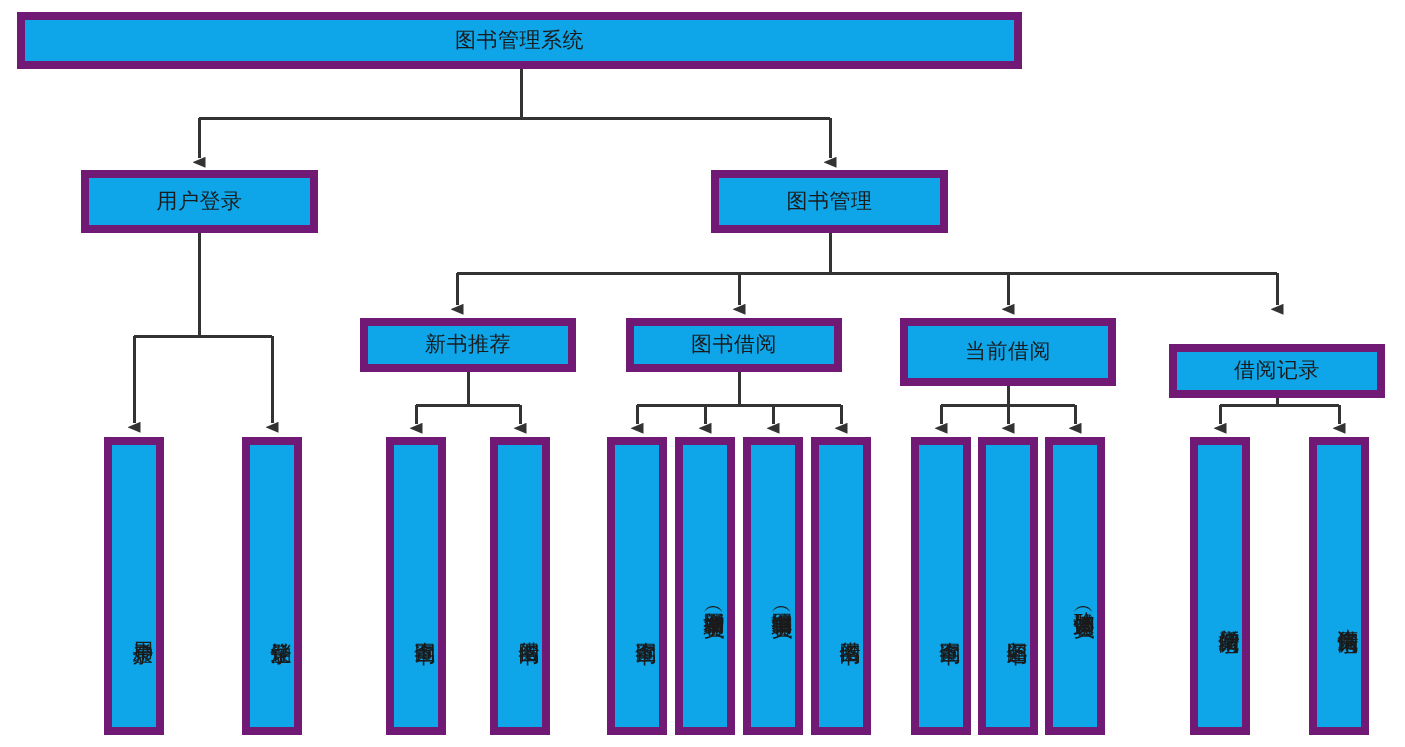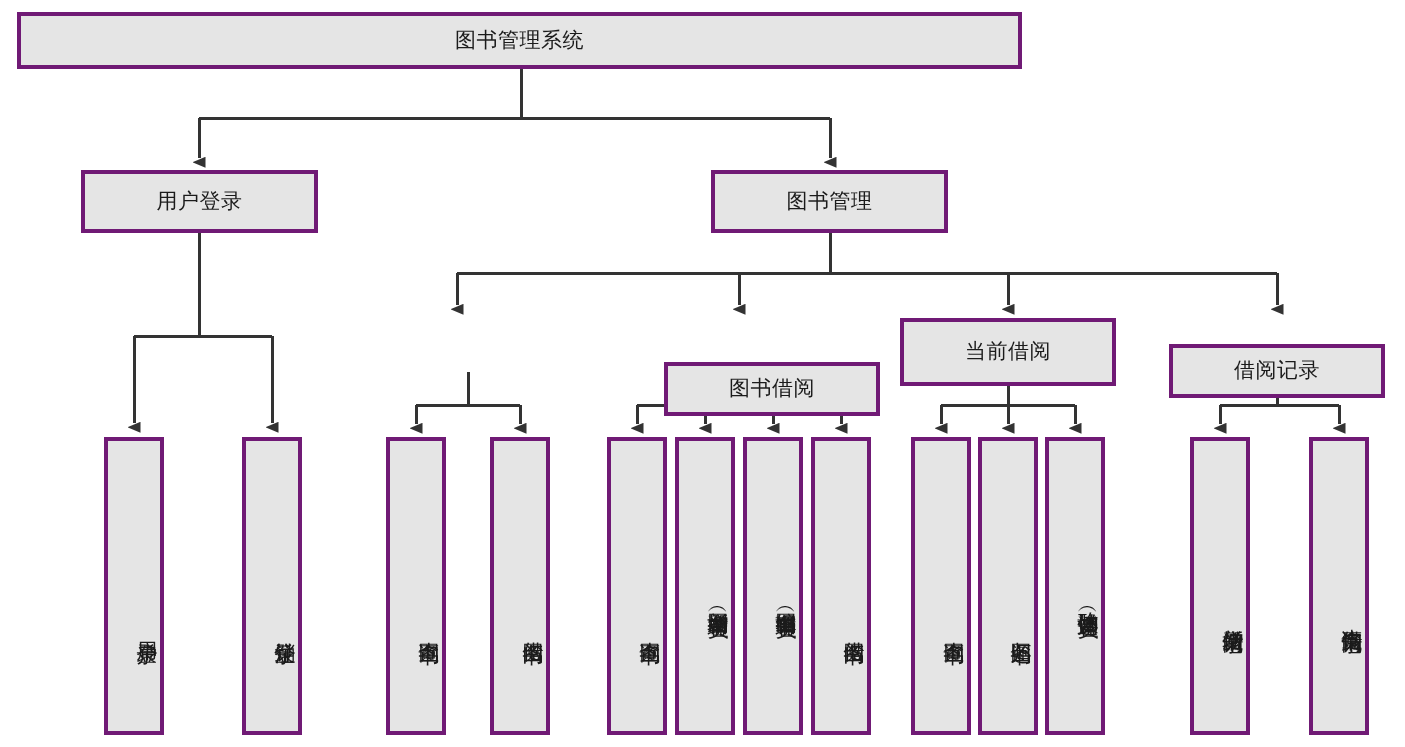--- a/index.html
+++ b/index.html
@@ -20,22 +20,22 @@
   #wires {
     position: absolute;
     left: 0;
     top: 0;
     width: 1405px;
     height: 747px;
   }
   .node {
     position: absolute;
     box-sizing: border-box;
-    border: 4px solid #701a75;
-    background: #e5e5e5;
+    border: 8px solid #701a75;
+    background: #0ea5e9;
     display: flex;
     align-items: center;
     justify-content: center;
     color: #1b1b1b;
   }
   .node-h {
     font-size: 21px;
     letter-spacing: 0.5px;
     line-height: 1.2;
     white-space: nowrap;
@@ -126,21 +126,24 @@
     <span>图书管理系统</span>
   </div>
 
   <div class="node node-h" style="left:81px; top:170px; width:237px; height:63px;">
     <span>用户登录</span>
   </div>
   <div class="node node-h" style="left:711px; top:170px; width:237px; height:63px;">
     <span>图书管理</span>
   </div>
 
-  <div class="node node-h" style="left:664px; top:318px; width:216px; height:54px;margin-top:44px;">
+  <div class="node node-h" style="left:360px; top:318px; width:216px; height:54px;">
+    <span>新书推荐</span>
+  </div>
+  <div class="node node-h" style="left:626px; top:318px; width:216px; height:54px;">
     <span>图书借阅</span>
   </div>
   <div class="node node-h" style="left:900px; top:318px; width:216px; height:68px;">
     <span>当前借阅</span>
   </div>
   <div class="node node-h" style="left:1169px; top:318px; width:216px; height:54px;margin-top:26px;">
     <span>借阅记录</span>
   </div>
 
   <div class="node node-v pad-big" style="left:104px; top:437px; width:60px; height:298px;">

